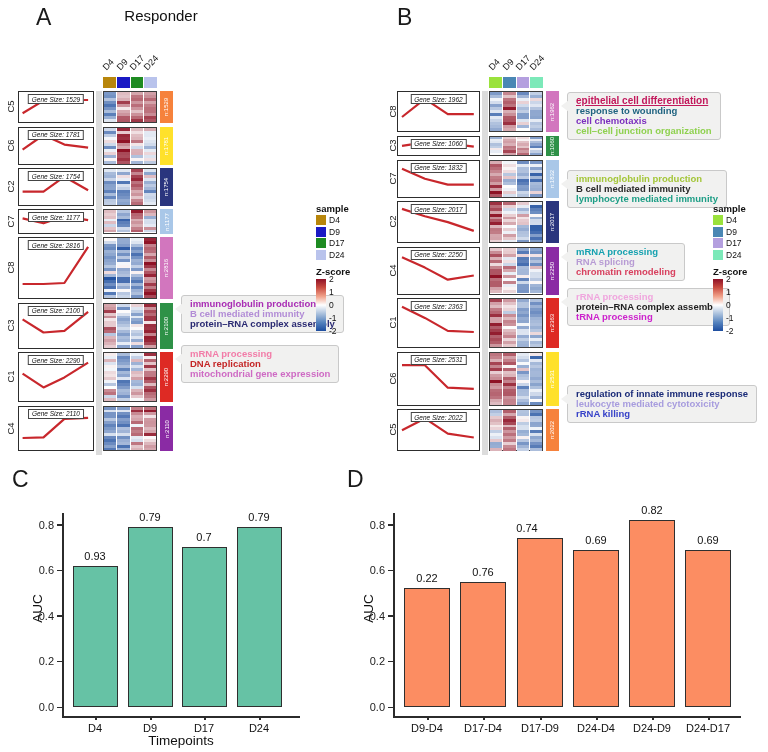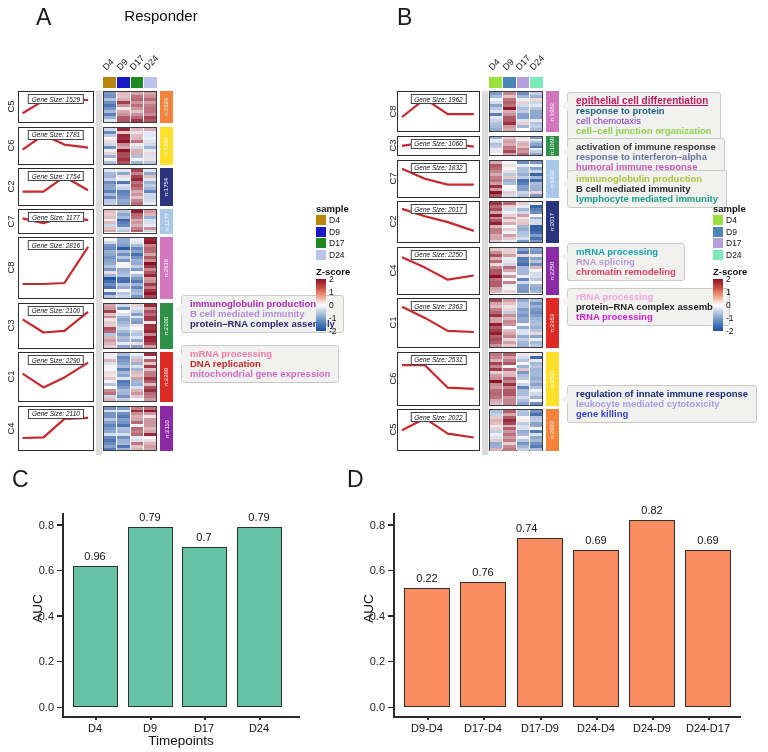--- a/index.html
+++ b/index.html
@@ -884,22 +884,22 @@
           <div style="flex: 1 1 0%; background: rgb(253, 254, 254);"></div>
           <div style="flex: 1 1 0%; background: rgb(170, 188, 219);"></div>
         </div>
       </div>
       <div style="position: absolute; left: 546px; top: 91px; width: 13px; height: 41.0325px; background: rgb(210, 118, 190); display: flex; align-items: center; justify-content: center; overflow: hidden;">
         <span style="font-size: 6px; color: rgb(255, 255, 255); transform: rotate(-90deg); white-space: nowrap;">n:1962</span>
       </div>
       <div style="position: absolute; left: 567px; top: 92px; background: rgb(241, 241, 240); border: 1px solid rgb(201, 201, 201); border-radius: 3px; padding: 3px 8px; white-space: nowrap;">
         <div style="position: absolute; left: -7px; top: 7px; width: 0px; height: 0px; border-top: 6px solid transparent; border-bottom: 6px solid transparent; border-right: 8px solid rgb(241, 241, 240);"></div>
         <div style="font-size: 10px; line-height: 10px; color: rgb(194, 24, 91); font-weight: bold; text-decoration: underline;">epithelial cell differentiation</div>
-        <div style="font-size: 9.5px; line-height: 10px; color: rgb(31, 99, 128); font-weight: bold;">response to protein</div>
-        <div style="font-size: 9.5px; line-height: 10px; color: rgb(123, 47, 190); font-weight: normal;">cell chemotaxis</div>
+        <div style="font-size: 9.5px; line-height: 10px; color: rgb(31, 99, 128); font-weight: bold;">response to wounding</div>
+        <div style="font-size: 9.5px; line-height: 10px; color: rgb(123, 47, 190); font-weight: bold;">cell chemotaxis</div>
         <div style="font-size: 9.5px; line-height: 10px; color: rgb(143, 209, 79); font-weight: bold;">cell–cell junction organization</div>
       </div>
       <div style="position: absolute; left: 386px; top: 139.812px; width: 12px; font-size: 9.5px; color: rgb(34, 34, 34); transform: rotate(-90deg); text-align: center;">C3</div>
       <div style="position: absolute; left: 397px; top: 135.533px; width: 83px; height: 20.5594px; border: 1.4px solid rgb(45, 45, 45); background: rgb(255, 255, 255); box-sizing: border-box;"><svg width="79" height="16.55936272370144">
           <polyline points="4.0,8.9 26.9,5.4 49.8,6.3 75.8,9.7" fill="none" stroke="#c8272c" stroke-width="2.2" stroke-linejoin="round"></polyline>
         </svg><div style="position: absolute; left: 50%; top: 2px; transform: translateX(-50%); font-style: italic; font-size: 6.5px; border: 0.8px solid rgb(68, 68, 68); background: rgb(255, 255, 255); padding: 0.5px 3px; white-space: nowrap;">Gene Size: 1060</div></div>
       <div style="position: absolute; left: 489px; top: 135.533px; width: 54px; height: 20.5594px; border: 1px solid rgb(60, 60, 60); box-sizing: border-box; display: flex; flex-direction: column; background: rgb(255, 255, 255);">
         <div style="flex: 1 1 0%; display: flex; gap: 1px;">
           <div style="flex: 1 1 0%; background: rgb(155, 177, 212);"></div>
           <div style="flex: 1 1 0%; background: rgb(230, 202, 207);"></div>
@@ -945,26 +945,20 @@
         <div style="flex: 1 1 0%; display: flex; gap: 1px;">
           <div style="flex: 1 1 0%; background: rgb(251, 252, 253);"></div>
           <div style="flex: 1 1 0%; background: rgb(210, 161, 169);"></div>
           <div style="flex: 1 1 0%; background: rgb(183, 104, 116);"></div>
           <div style="flex: 1 1 0%; background: rgb(137, 163, 205);"></div>
         </div>
       </div>
       <div style="position: absolute; left: 546px; top: 135.533px; width: 13px; height: 20.5594px; background: rgb(46, 145, 71); display: flex; align-items: center; justify-content: center; overflow: hidden;">
         <span style="font-size: 6px; color: rgb(255, 255, 255); transform: rotate(-90deg); white-space: nowrap;">n:1060</span>
       </div>
-      <div style="position: absolute; left: 567px; top: 137.533px; background: rgb(241, 241, 240); border: 1px solid rgb(201, 201, 201); border-radius: 3px; padding: 3px 8px; white-space: nowrap;">
-        <div style="position: absolute; left: -7px; top: 7px; width: 0px; height: 0px; border-top: 6px solid transparent; border-bottom: 6px solid transparent; border-right: 8px solid rgb(241, 241, 240);"></div>
-        <div style="font-size: 9.5px; line-height: 10px; color: rgb(58, 58, 58); font-weight: bold;">activation of immune response</div>
-        <div style="font-size: 9.5px; line-height: 10px; color: rgb(106, 116, 164); font-weight: bold;">response to interferon–alpha</div>
-        <div style="font-size: 9.5px; line-height: 10px; color: rgb(194, 90, 184); font-weight: bold;">humoral immune response</div>
-      </div>
       <div style="position: absolute; left: 386px; top: 172.633px; width: 12px; font-size: 9.5px; color: rgb(34, 34, 34); transform: rotate(-90deg); text-align: center;">C7</div>
       <div style="position: absolute; left: 397px; top: 159.592px; width: 83px; height: 38.0818px; border: 1.4px solid rgb(45, 45, 45); background: rgb(255, 255, 255); box-sizing: border-box;"><svg width="79" height="34.0818419903972">
           <polyline points="4.0,7.8 26.9,17.8 49.8,23.6 75.8,23.6" fill="none" stroke="#c8272c" stroke-width="2.2" stroke-linejoin="round"></polyline>
         </svg><div style="position: absolute; left: 50%; top: 2px; transform: translateX(-50%); font-style: italic; font-size: 6.5px; border: 0.8px solid rgb(68, 68, 68); background: rgb(255, 255, 255); padding: 0.5px 3px; white-space: nowrap;">Gene Size: 1832</div></div>
       <div style="position: absolute; left: 489px; top: 159.592px; width: 54px; height: 38.0818px; border: 1px solid rgb(60, 60, 60); box-sizing: border-box; display: flex; flex-direction: column; background: rgb(255, 255, 255);">
         <div style="flex: 1 1 0%; display: flex; gap: 1px;">
           <div style="flex: 1 1 0%; background: rgb(216, 172, 179);"></div>
           <div style="flex: 1 1 0%; background: rgb(243, 245, 250);"></div>
           <div style="flex: 1 1 0%; background: rgb(110, 141, 193);"></div>
           <div style="flex: 1 1 0%; background: rgb(119, 148, 197);"></div>
@@ -1555,21 +1549,21 @@
           <div style="flex: 1 1 0%; background: rgb(171, 189, 219);"></div>
         </div>
       </div>
       <div style="position: absolute; left: 546px; top: 409.106px; width: 13px; height: 42.3944px; background: rgb(246, 130, 60); display: flex; align-items: center; justify-content: center; overflow: hidden;">
         <span style="font-size: 6px; color: rgb(255, 255, 255); transform: rotate(-90deg); white-space: nowrap;">n:2022</span>
       </div>
       <div style="position: absolute; left: 567px; top: 385.106px; background: rgb(241, 241, 240); border: 1px solid rgb(201, 201, 201); border-radius: 3px; padding: 3px 8px; white-space: nowrap;">
         <div style="position: absolute; left: -7px; top: 7px; width: 0px; height: 0px; border-top: 6px solid transparent; border-bottom: 6px solid transparent; border-right: 8px solid rgb(241, 241, 240);"></div>
         <div style="font-size: 9.5px; line-height: 10px; color: rgb(26, 43, 120); font-weight: bold;">regulation of innate immune response</div>
         <div style="font-size: 9.5px; line-height: 10px; color: rgb(167, 156, 222); font-weight: bold;">leukocyte mediated cytotoxicity</div>
-        <div style="font-size: 9.5px; line-height: 10px; color: rgb(55, 66, 200); font-weight: bold;">gene killing</div>
+        <div style="font-size: 9.5px; line-height: 10px; color: rgb(55, 66, 200); font-weight: bold;">rRNA killing</div>
       </div>
       <div style="position: absolute; left: 713px; top: 203px; font-size: 9.5px; font-weight: bold;">sample</div>
       <div style="position: absolute; left: 713px; top: 215px; display: flex; align-items: center; gap: 3px;">
         <div style="width: 10px; height: 10px; background: rgb(154, 226, 60);"></div>
         <span style="font-size: 8.5px;">D4</span>
       </div>
       <div style="position: absolute; left: 713px; top: 226.5px; display: flex; align-items: center; gap: 3px;">
         <div style="width: 10px; height: 10px; background: rgb(74, 135, 180);"></div>
         <span style="font-size: 8.5px;">D9</span>
       </div>
@@ -1596,21 +1590,21 @@
       <div style="position: absolute; left: 28px; top: 701px; width: 26px; text-align: right; font-size: 11px; color: rgb(34, 34, 34);">0.0</div>
       <div style="position: absolute; left: 57px; top: 660.9px; width: 5px; height: 1.5px; background: rgb(43, 43, 43);"></div>
       <div style="position: absolute; left: 28px; top: 655.4px; width: 26px; text-align: right; font-size: 11px; color: rgb(34, 34, 34);">0.2</div>
       <div style="position: absolute; left: 57px; top: 615.3px; width: 5px; height: 1.5px; background: rgb(43, 43, 43);"></div>
       <div style="position: absolute; left: 28px; top: 609.8px; width: 26px; text-align: right; font-size: 11px; color: rgb(34, 34, 34);">0.4</div>
       <div style="position: absolute; left: 57px; top: 569.7px; width: 5px; height: 1.5px; background: rgb(43, 43, 43);"></div>
       <div style="position: absolute; left: 28px; top: 564.2px; width: 26px; text-align: right; font-size: 11px; color: rgb(34, 34, 34);">0.6</div>
       <div style="position: absolute; left: 57px; top: 524.1px; width: 5px; height: 1.5px; background: rgb(43, 43, 43);"></div>
       <div style="position: absolute; left: 28px; top: 518.6px; width: 26px; text-align: right; font-size: 11px; color: rgb(34, 34, 34);">0.8</div>
       <div style="position: absolute; left: 72.5px; top: 565.64px; width: 45px; height: 141.36px; background: rgb(102, 194, 165); border: 1.6px solid rgb(47, 47, 47); box-sizing: border-box;"></div>
-      <div style="position: absolute; left: 70px; top: 549.64px; width: 50px; text-align: center; font-size: 11px; color: rgb(17, 17, 17);">0.96</div>
+      <div style="position: absolute; left: 70px; top: 549.64px; width: 50px; text-align: center; font-size: 11px; color: rgb(17, 17, 17);">0.93</div>
       <div style="position: absolute; left: 95px; top: 716px; width: 1.5px; height: 4px; background: rgb(43, 43, 43);"></div>
       <div style="position: absolute; left: 66px; top: 722px; width: 58px; text-align: center; font-size: 11px; color: rgb(17, 17, 17);">D4</div>
       <div style="position: absolute; left: 127.5px; top: 526.88px; width: 45px; height: 180.12px; background: rgb(102, 194, 165); border: 1.6px solid rgb(47, 47, 47); box-sizing: border-box;"></div>
       <div style="position: absolute; left: 125px; top: 510.88px; width: 50px; text-align: center; font-size: 11px; color: rgb(17, 17, 17);">0.79</div>
       <div style="position: absolute; left: 150px; top: 716px; width: 1.5px; height: 4px; background: rgb(43, 43, 43);"></div>
       <div style="position: absolute; left: 121px; top: 722px; width: 58px; text-align: center; font-size: 11px; color: rgb(17, 17, 17);">D9</div>
       <div style="position: absolute; left: 181.5px; top: 547.4px; width: 45px; height: 159.6px; background: rgb(102, 194, 165); border: 1.6px solid rgb(47, 47, 47); box-sizing: border-box;"></div>
       <div style="position: absolute; left: 179px; top: 531.4px; width: 50px; text-align: center; font-size: 11px; color: rgb(17, 17, 17);">0.7</div>
       <div style="position: absolute; left: 204px; top: 716px; width: 1.5px; height: 4px; background: rgb(43, 43, 43);"></div>
       <div style="position: absolute; left: 175px; top: 722px; width: 58px; text-align: center; font-size: 11px; color: rgb(17, 17, 17);">D17</div>
@@ -1636,21 +1630,21 @@
       <div style="position: absolute; left: 359px; top: 518.6px; width: 26px; text-align: right; font-size: 11px; color: rgb(34, 34, 34);">0.8</div>
       <div style="position: absolute; left: 404px; top: 588.44px; width: 46px; height: 118.56px; background: rgb(252, 141, 98); border: 1.6px solid rgb(47, 47, 47); box-sizing: border-box;"></div>
       <div style="position: absolute; left: 402px; top: 572.44px; width: 50px; text-align: center; font-size: 11px; color: rgb(17, 17, 17);">0.22</div>
       <div style="position: absolute; left: 427px; top: 716px; width: 1.5px; height: 4px; background: rgb(43, 43, 43);"></div>
       <div style="position: absolute; left: 398px; top: 722px; width: 58px; text-align: center; font-size: 11px; color: rgb(17, 17, 17);">D9-D4</div>
       <div style="position: absolute; left: 460px; top: 581.6px; width: 46px; height: 125.4px; background: rgb(252, 141, 98); border: 1.6px solid rgb(47, 47, 47); box-sizing: border-box;"></div>
       <div style="position: absolute; left: 458px; top: 565.6px; width: 50px; text-align: center; font-size: 11px; color: rgb(17, 17, 17);">0.76</div>
       <div style="position: absolute; left: 483px; top: 716px; width: 1.5px; height: 4px; background: rgb(43, 43, 43);"></div>
       <div style="position: absolute; left: 454px; top: 722px; width: 58px; text-align: center; font-size: 11px; color: rgb(17, 17, 17);">D17-D4</div>
       <div style="position: absolute; left: 517px; top: 538.28px; width: 46px; height: 168.72px; background: rgb(252, 141, 98); border: 1.6px solid rgb(47, 47, 47); box-sizing: border-box;"></div>
-      <div style="position: absolute; left: 516px; top: 522.28px; width: 50px; font-size: 11px; color: rgb(17, 17, 17);">0.74</div>
+      <div style="position: absolute; left: 502px; top: 522.28px; width: 50px; text-align: center; font-size: 11px; color: rgb(17, 17, 17);">0.74</div>
       <div style="position: absolute; left: 540px; top: 716px; width: 1.5px; height: 4px; background: rgb(43, 43, 43);"></div>
       <div style="position: absolute; left: 511px; top: 722px; width: 58px; text-align: center; font-size: 11px; color: rgb(17, 17, 17);">D17-D9</div>
       <div style="position: absolute; left: 573px; top: 549.68px; width: 46px; height: 157.32px; background: rgb(252, 141, 98); border: 1.6px solid rgb(47, 47, 47); box-sizing: border-box;"></div>
       <div style="position: absolute; left: 571px; top: 533.68px; width: 50px; text-align: center; font-size: 11px; color: rgb(17, 17, 17);">0.69</div>
       <div style="position: absolute; left: 596px; top: 716px; width: 1.5px; height: 4px; background: rgb(43, 43, 43);"></div>
       <div style="position: absolute; left: 567px; top: 722px; width: 58px; text-align: center; font-size: 11px; color: rgb(17, 17, 17);">D24-D4</div>
       <div style="position: absolute; left: 629px; top: 520.04px; width: 46px; height: 186.96px; background: rgb(252, 141, 98); border: 1.6px solid rgb(47, 47, 47); box-sizing: border-box;"></div>
       <div style="position: absolute; left: 627px; top: 504.04px; width: 50px; text-align: center; font-size: 11px; color: rgb(17, 17, 17);">0.82</div>
       <div style="position: absolute; left: 652px; top: 716px; width: 1.5px; height: 4px; background: rgb(43, 43, 43);"></div>
       <div style="position: absolute; left: 623px; top: 722px; width: 58px; text-align: center; font-size: 11px; color: rgb(17, 17, 17);">D24-D9</div>

